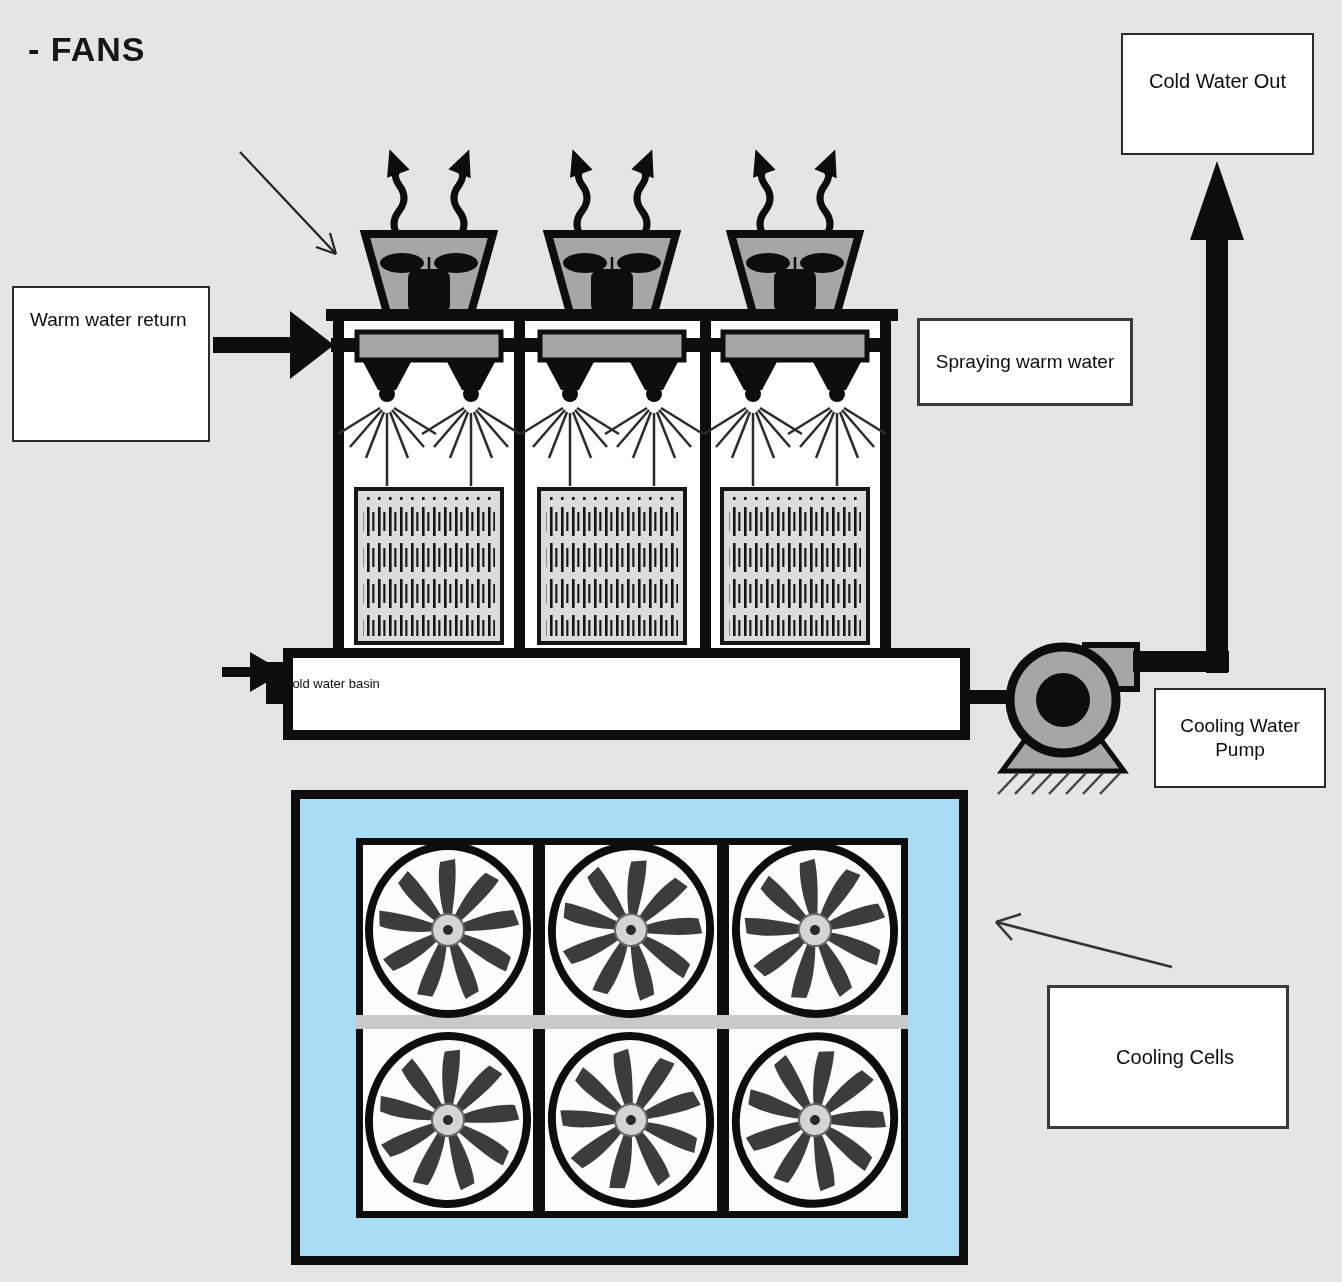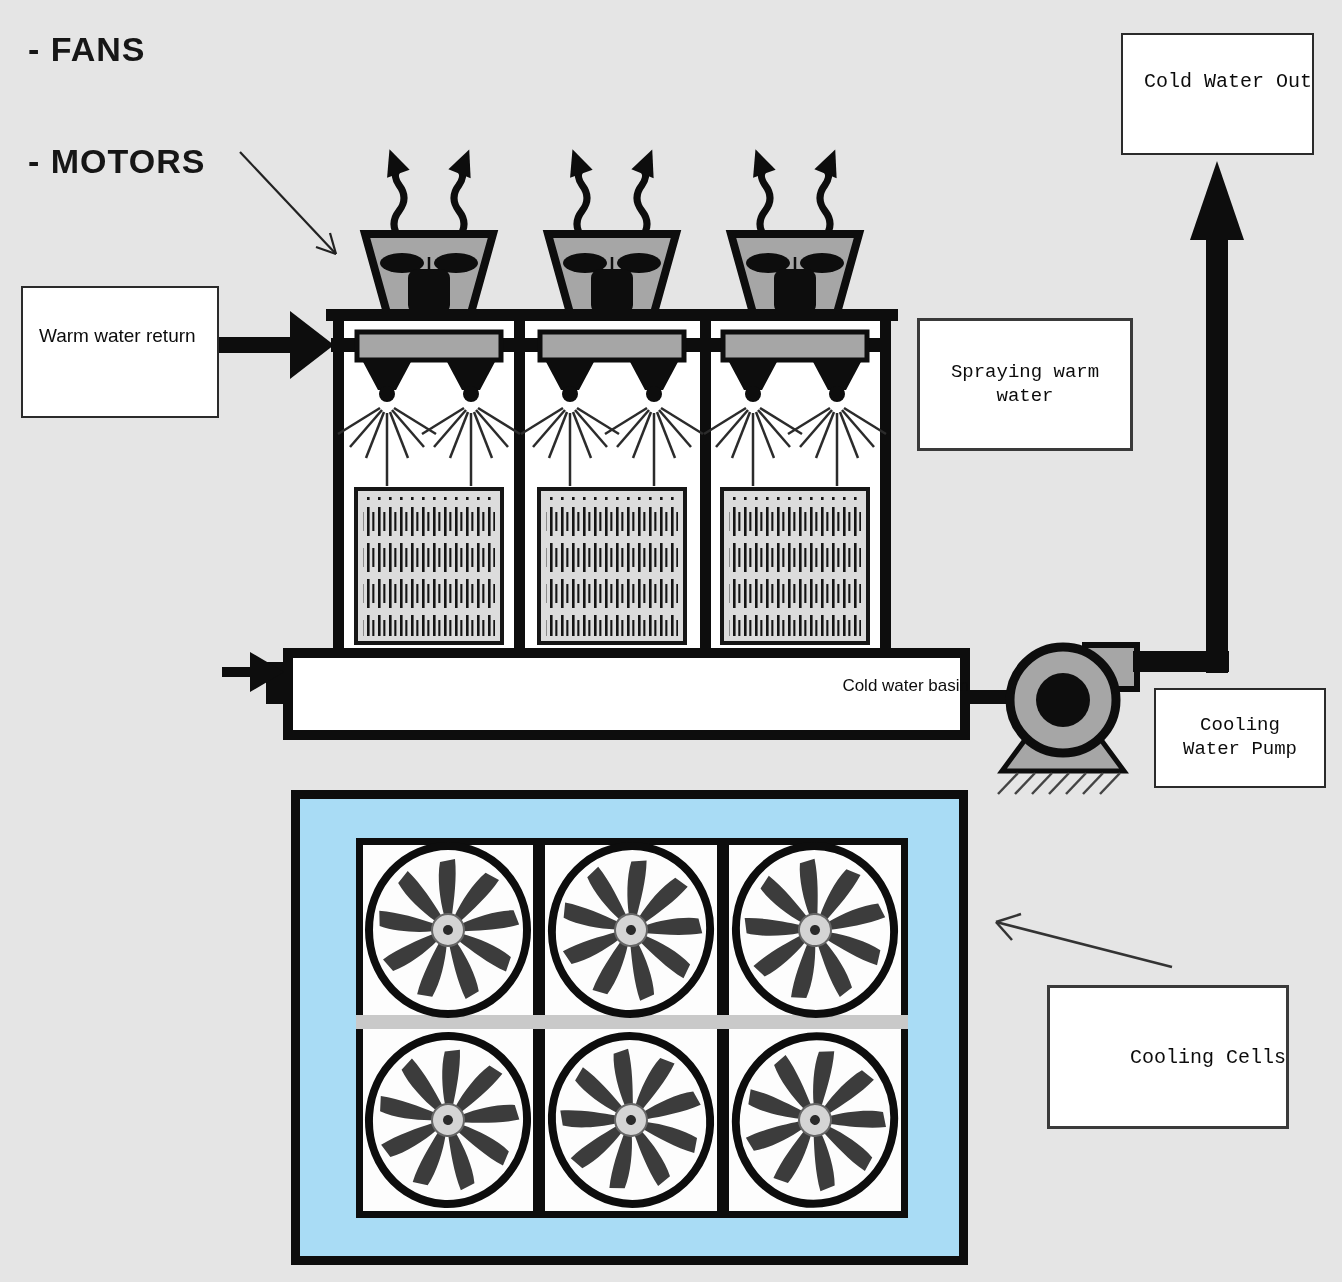--- a/index.html
+++ b/index.html
@@ -10,30 +10,30 @@
   #diagram-svg{position:absolute;left:0;top:0;}
   .big-label{
     position:absolute;font-weight:bold;font-size:34px;letter-spacing:1px;color:#161616;
     font-family:"Liberation Sans",sans-serif;
   }
   .note-box{
     position:absolute;background:#ffffff;border:2px solid #2b2b2b;box-sizing:border-box;
     font-size:19px;color:#0c0c0c;line-height:1.25;
   }
   .note-box.thick{border:3px solid #3a3a3a;}
-  .center{display:flex;align-items:center;justify-content:flex-end;text-align:center;font-family:Liberation Mono, monospace;}
+  .center{display:flex;align-items:center;justify-content:center;text-align:center;}
   #cold-water-out-box{left:1121px;top:33px;width:193px;height:122px;padding-bottom:26px;font-size:20px;}
-  #warm-water-return-box{left:12px;top:286px;width:198px;height:132px;padding:36px 6px 0 16px;margin-left:9px;}
-  #spraying-warm-water-box{left:917px;top:318px;width:216px;height:133px;}
+  #warm-water-return-box{left:12px;top:286px;width:198px;height:156px;padding:20px 6px 0 16px;}
+  #spraying-warm-water-box{left:917px;top:318px;width:216px;height:88px;}
   #fresh-makeup-water-box{left:25px;top:622px;width:198px;height:107px;padding:22px 40px 0 16px;}
   #cooling-water-pump-box{left:1154px;top:688px;width:172px;height:100px;padding:8px 10px;}
   #cooling-cells-box{left:1047px;top:985px;width:242px;height:144px;font-size:20px;padding-left:14px;}
   #basin-label{
-    position:absolute;left:283px;top:676px;width:686px;text-align:right;
-    font-size:17px;color:#0c0c0c;
+    position:absolute;left:283px;top:676px;width:686px;text-align:left;
+    font-size:13px;color:#0c0c0c;
   }
 </style>
 </head>
 <body>
 
 <div id="stage">
 
   <svg id="diagram-svg" width="1342" height="1282" viewBox="0 0 1342 1282">
     <defs>
       <pattern id="ticks" width="11" height="36" patternUnits="userSpaceOnUse">
@@ -196,21 +196,20 @@
     </g>
 
     <g stroke="#333" stroke-width="2.5" fill="none">
       <line x1="1172" y1="967" x2="996" y2="922"></line>
       <line x1="996" y1="922" x2="1021" y2="914"></line>
       <line x1="996" y1="922" x2="1012" y2="940"></line>
     </g>
   </svg>
 
   <div class="big-label" style="left:28px;top:30px">- FANS</div>
-  <div class="big-label" style="left:28px;top:142px">- MOTORS</div>
 
   <div id="cold-water-out-box" class="note-box center">
     <span>Cold Water Out</span>
   </div>
 
   <div id="warm-water-return-box" class="note-box">
     <span>Warm water return</span>
   </div>
 
   <div id="spraying-warm-water-box" class="note-box thick center">

